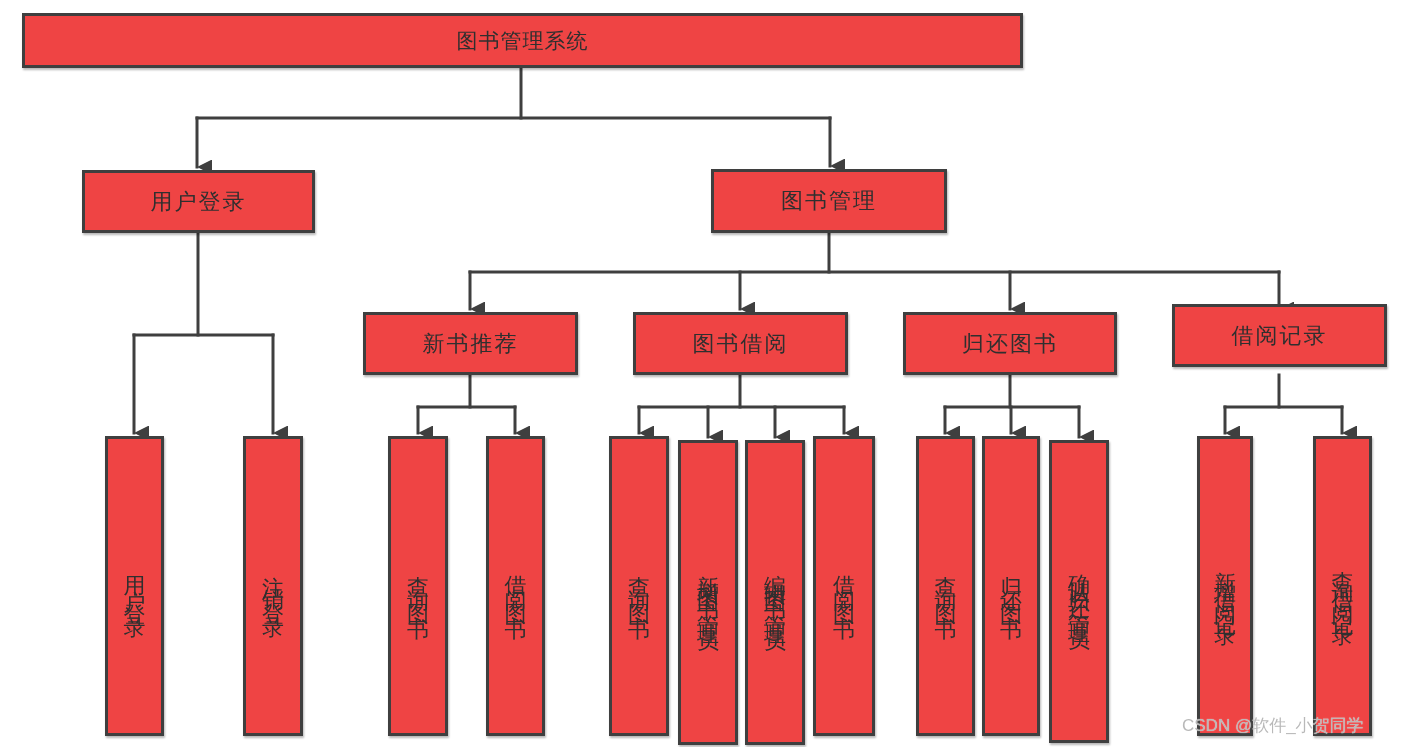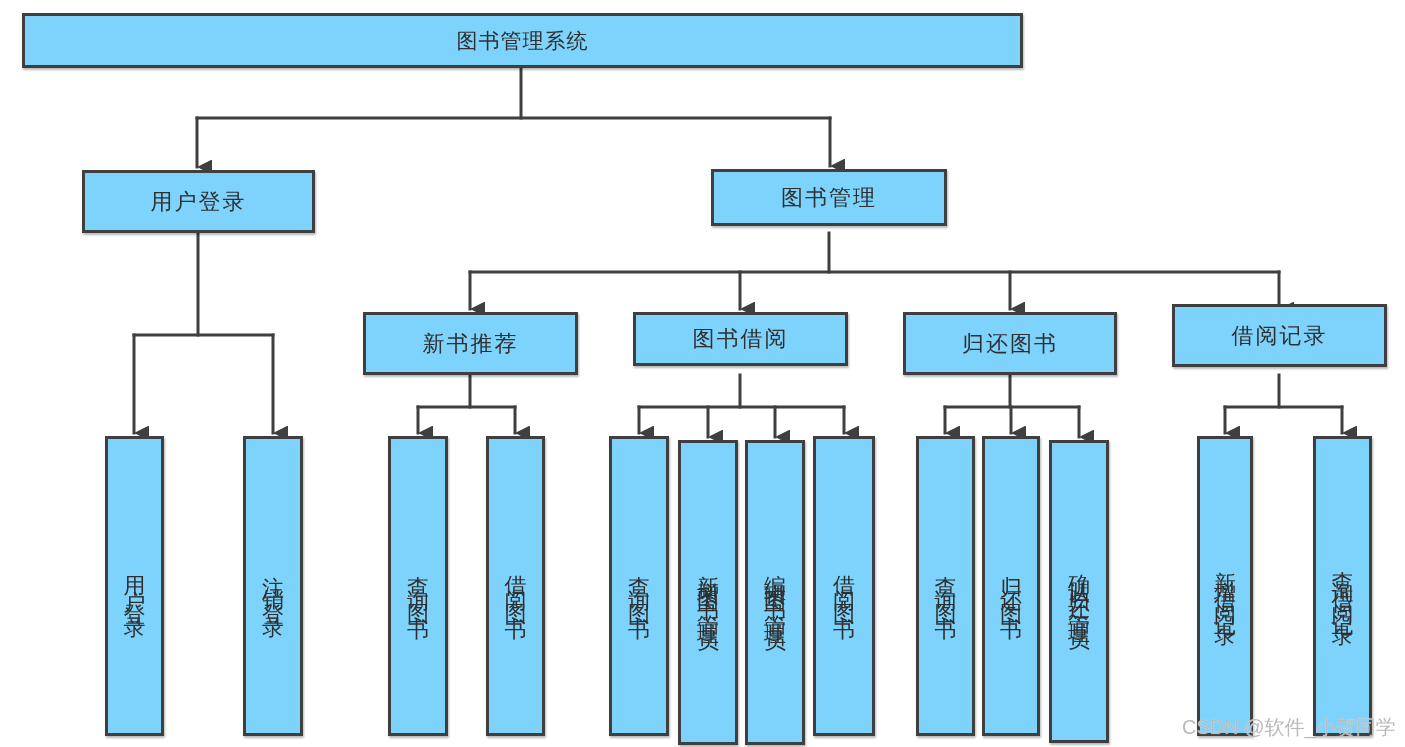--- a/index.html
+++ b/index.html
@@ -13,21 +13,21 @@
   .canvas{
     position:relative;
     width:1405px;height:747px;
     background:#fff;
     overflow:hidden;
   }
   .wires{position:absolute;left:0;top:0;width:1405px;height:747px;}
   .cl{stroke:var(--line);stroke-width:3;fill:none;stroke-linecap:square;}
   .node{
     position:absolute;
-    background:#7dd3fc;
+    background:#ef4444;
     border:3px solid var(--line);
     box-shadow:1px 2px 2px rgba(0,0,0,0.28);
     color:var(--text);
     display:flex;align-items:center;justify-content:center;
     text-align:center;
     z-index:2;
   }
   .hbox{font-size:22px;letter-spacing:2px;}
   .root{font-size:21px;letter-spacing:1px;}
   .vbox{
@@ -35,21 +35,21 @@
     font-size:22px;
   }
   .vbox span{display:block;}
   .ls-lg{letter-spacing:14px;}
   .ls-md{letter-spacing:11px;}
   .ls-sm{letter-spacing:8px;}
   .watermark{
     position:absolute;
     left:1182px;top:714px;
     width:218px;
-    font-size:20px;
+    font-size:17px;
     color:var(--watermark);
     text-shadow:0 0 1px rgba(255,255,255,0.8);
     white-space:nowrap;
     z-index:5;
   }
 </style>
 </head>
 <body>
 
 <div class="canvas">
@@ -102,28 +102,28 @@
     <line class="cl" x1="1342" y1="407" x2="1342" y2="433" marker-end="url(#arr)"></line>
   </svg>
 
   <div class="node hbox root" style="left:22px;top:13px;width:1001px;height:55px">
     <span>图书管理系统</span>
   </div>
 
   <div class="node hbox" style="left:82px;top:170px;width:233px;height:63px">
     <span>用户登录</span>
   </div>
-  <div class="node hbox" style="left:711px;top:169px;width:236px;height:57px">
+  <div class="node hbox" style="left:711px;top:169px;width:236px;height:64px">
     <span>图书管理</span>
   </div>
 
   <div class="node hbox" style="left:363px;top:312px;width:215px;height:63px">
     <span>新书推荐</span>
   </div>
-  <div class="node hbox" style="left:633px;top:312px;width:215px;height:54px">
+  <div class="node hbox" style="left:633px;top:312px;width:215px;height:63px">
     <span>图书借阅</span>
   </div>
   <div class="node hbox" style="left:903px;top:312px;width:214px;height:63px">
     <span>归还图书</span>
   </div>
   <div class="node hbox" style="left:1172px;top:304px;width:215px;height:63px">
     <span>借阅记录</span>
   </div>
 
   <div class="node vbox ls-lg" style="left:105px;top:436px;width:59px;height:300px">

